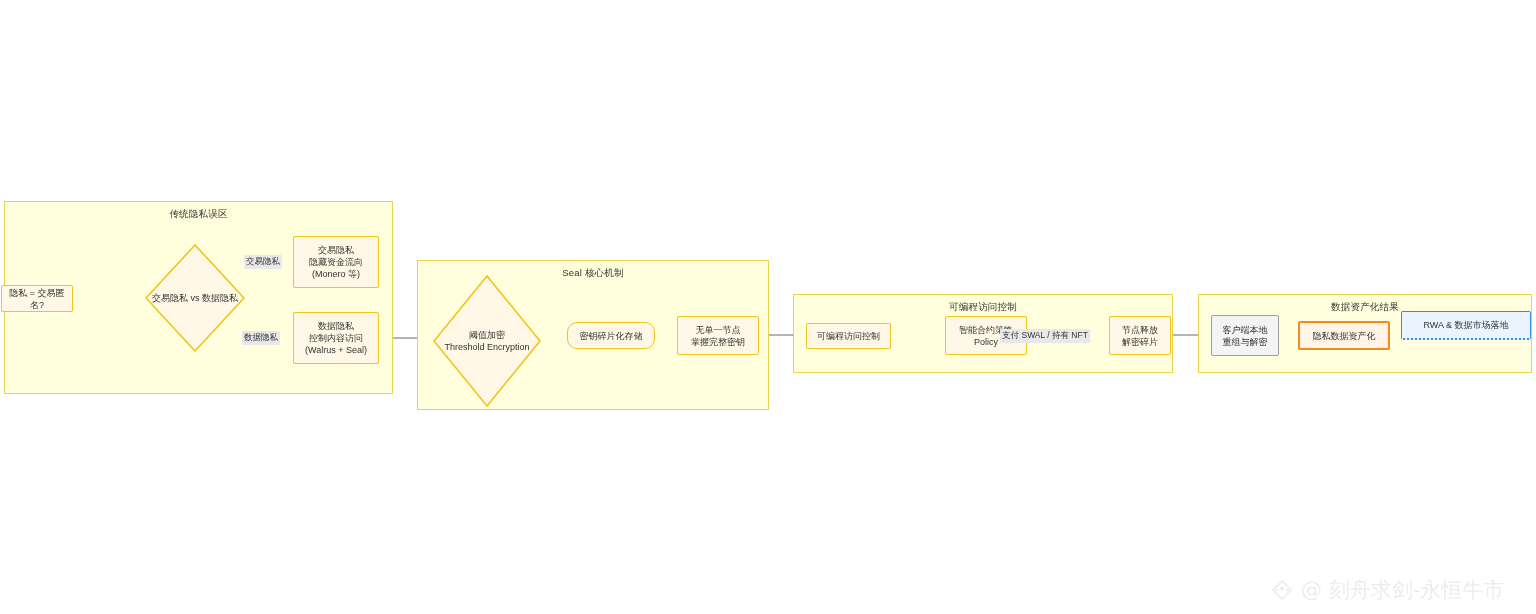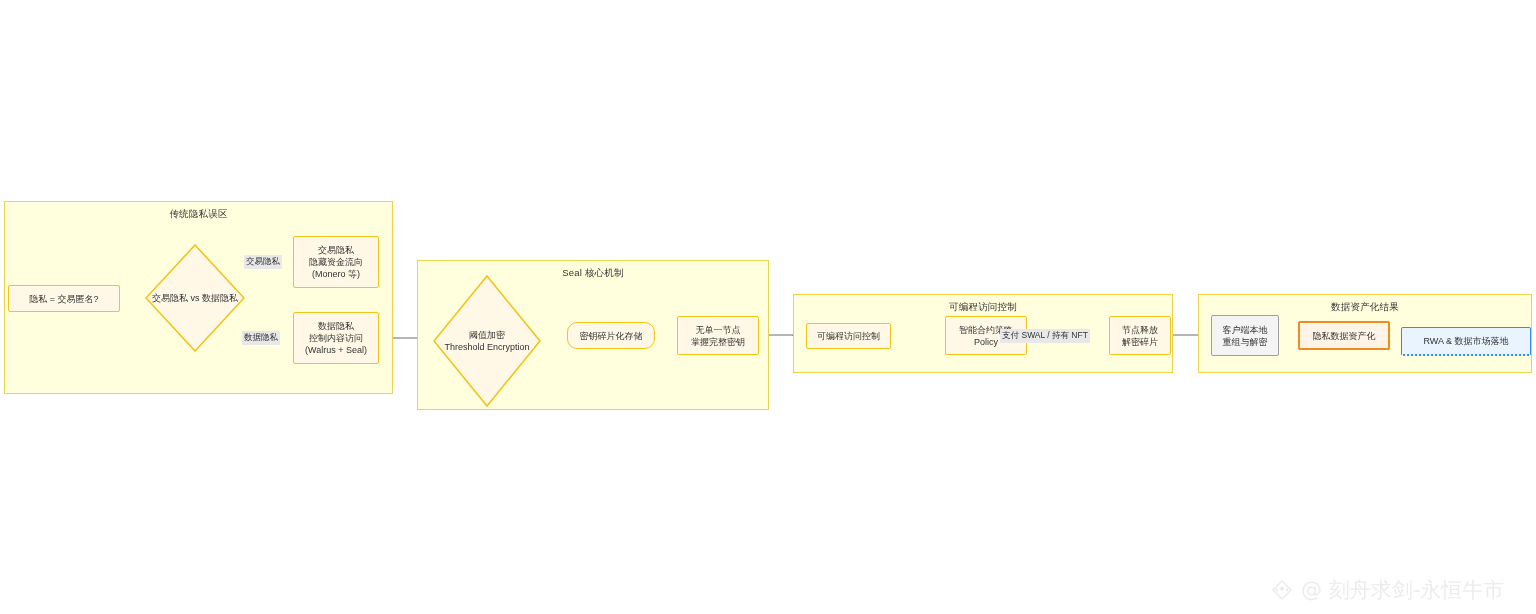--- a/index.html
+++ b/index.html
@@ -131,21 +131,21 @@
   </div>
 
   <div class="subgraph" style="left:793px;top:294px;width:380px;height:79px;">
     <div class="sg-title">可编程访问控制</div>
   </div>
 
   <div class="subgraph" style="left:1198px;top:294px;width:334px;height:79px;">
     <div class="sg-title">数据资产化结果</div>
   </div>
 
-  <div class="node" style="left:8px;top:285px;width:112px;height:27px;">隐私 = 交易匿名?</div>
+  <div class="node" style="left:1px;top:285px;width:72px;height:27px;">隐私 = 交易匿名?</div>
 
   <div class="diamond" style="left:145px;top:244px;width:100px;height:108px;">
     <svg class="dshape" viewBox="0 0 100 108" preserveAspectRatio="none">
       <polygon points="50,1 99,54 50,107 1,54" fill="#fff8e6" stroke="#f0c419" stroke-width="1.6"></polygon>
     </svg>
     <div class="dlabel" style="width:118px;">交易隐私 vs 数据隐私</div>
   </div>
 
   <div class="node" style="left:293px;top:236px;width:86px;height:52px;">交易隐私
 隐藏资金流向
@@ -174,21 +174,21 @@
 Policy</div>
 
   <div class="node" style="left:1101px;top:316px;width:62px;height:39px;margin-left:8px;">节点释放
 解密碎片</div>
 
   <div class="node gray" style="left:1211px;top:315px;width:68px;height:41px;">客户端本地
 重组与解密</div>
 
   <div class="node orange" style="left:1298px;top:321px;width:92px;height:29px;">隐私数据资产化</div>
 
-  <div class="node blue" style="left:1401px;top:327px;width:130px;height:29px;">RWA &amp; 数据市场落地</div>
+  <div class="node blue" style="left:1401px;top:311px;width:130px;height:29px;">RWA &amp; 数据市场落地</div>
 
   <div class="edge-label" style="left:263px;top:262px;">交易隐私</div>
 
   <div class="edge-label" style="left:261px;top:338px;">数据隐私</div>
 
   <div class="edge-label" style="left:1045px;top:336px;text-align:center;">支付 SWAL / 持有 NFT</div>
 
   <div class="watermark" style="left:1270px;top:576px;">
     <svg class="wm-logo" viewBox="0 0 32 32">
       <g fill="none" stroke="#ececec" stroke-width="2.2" stroke-linejoin="round">

